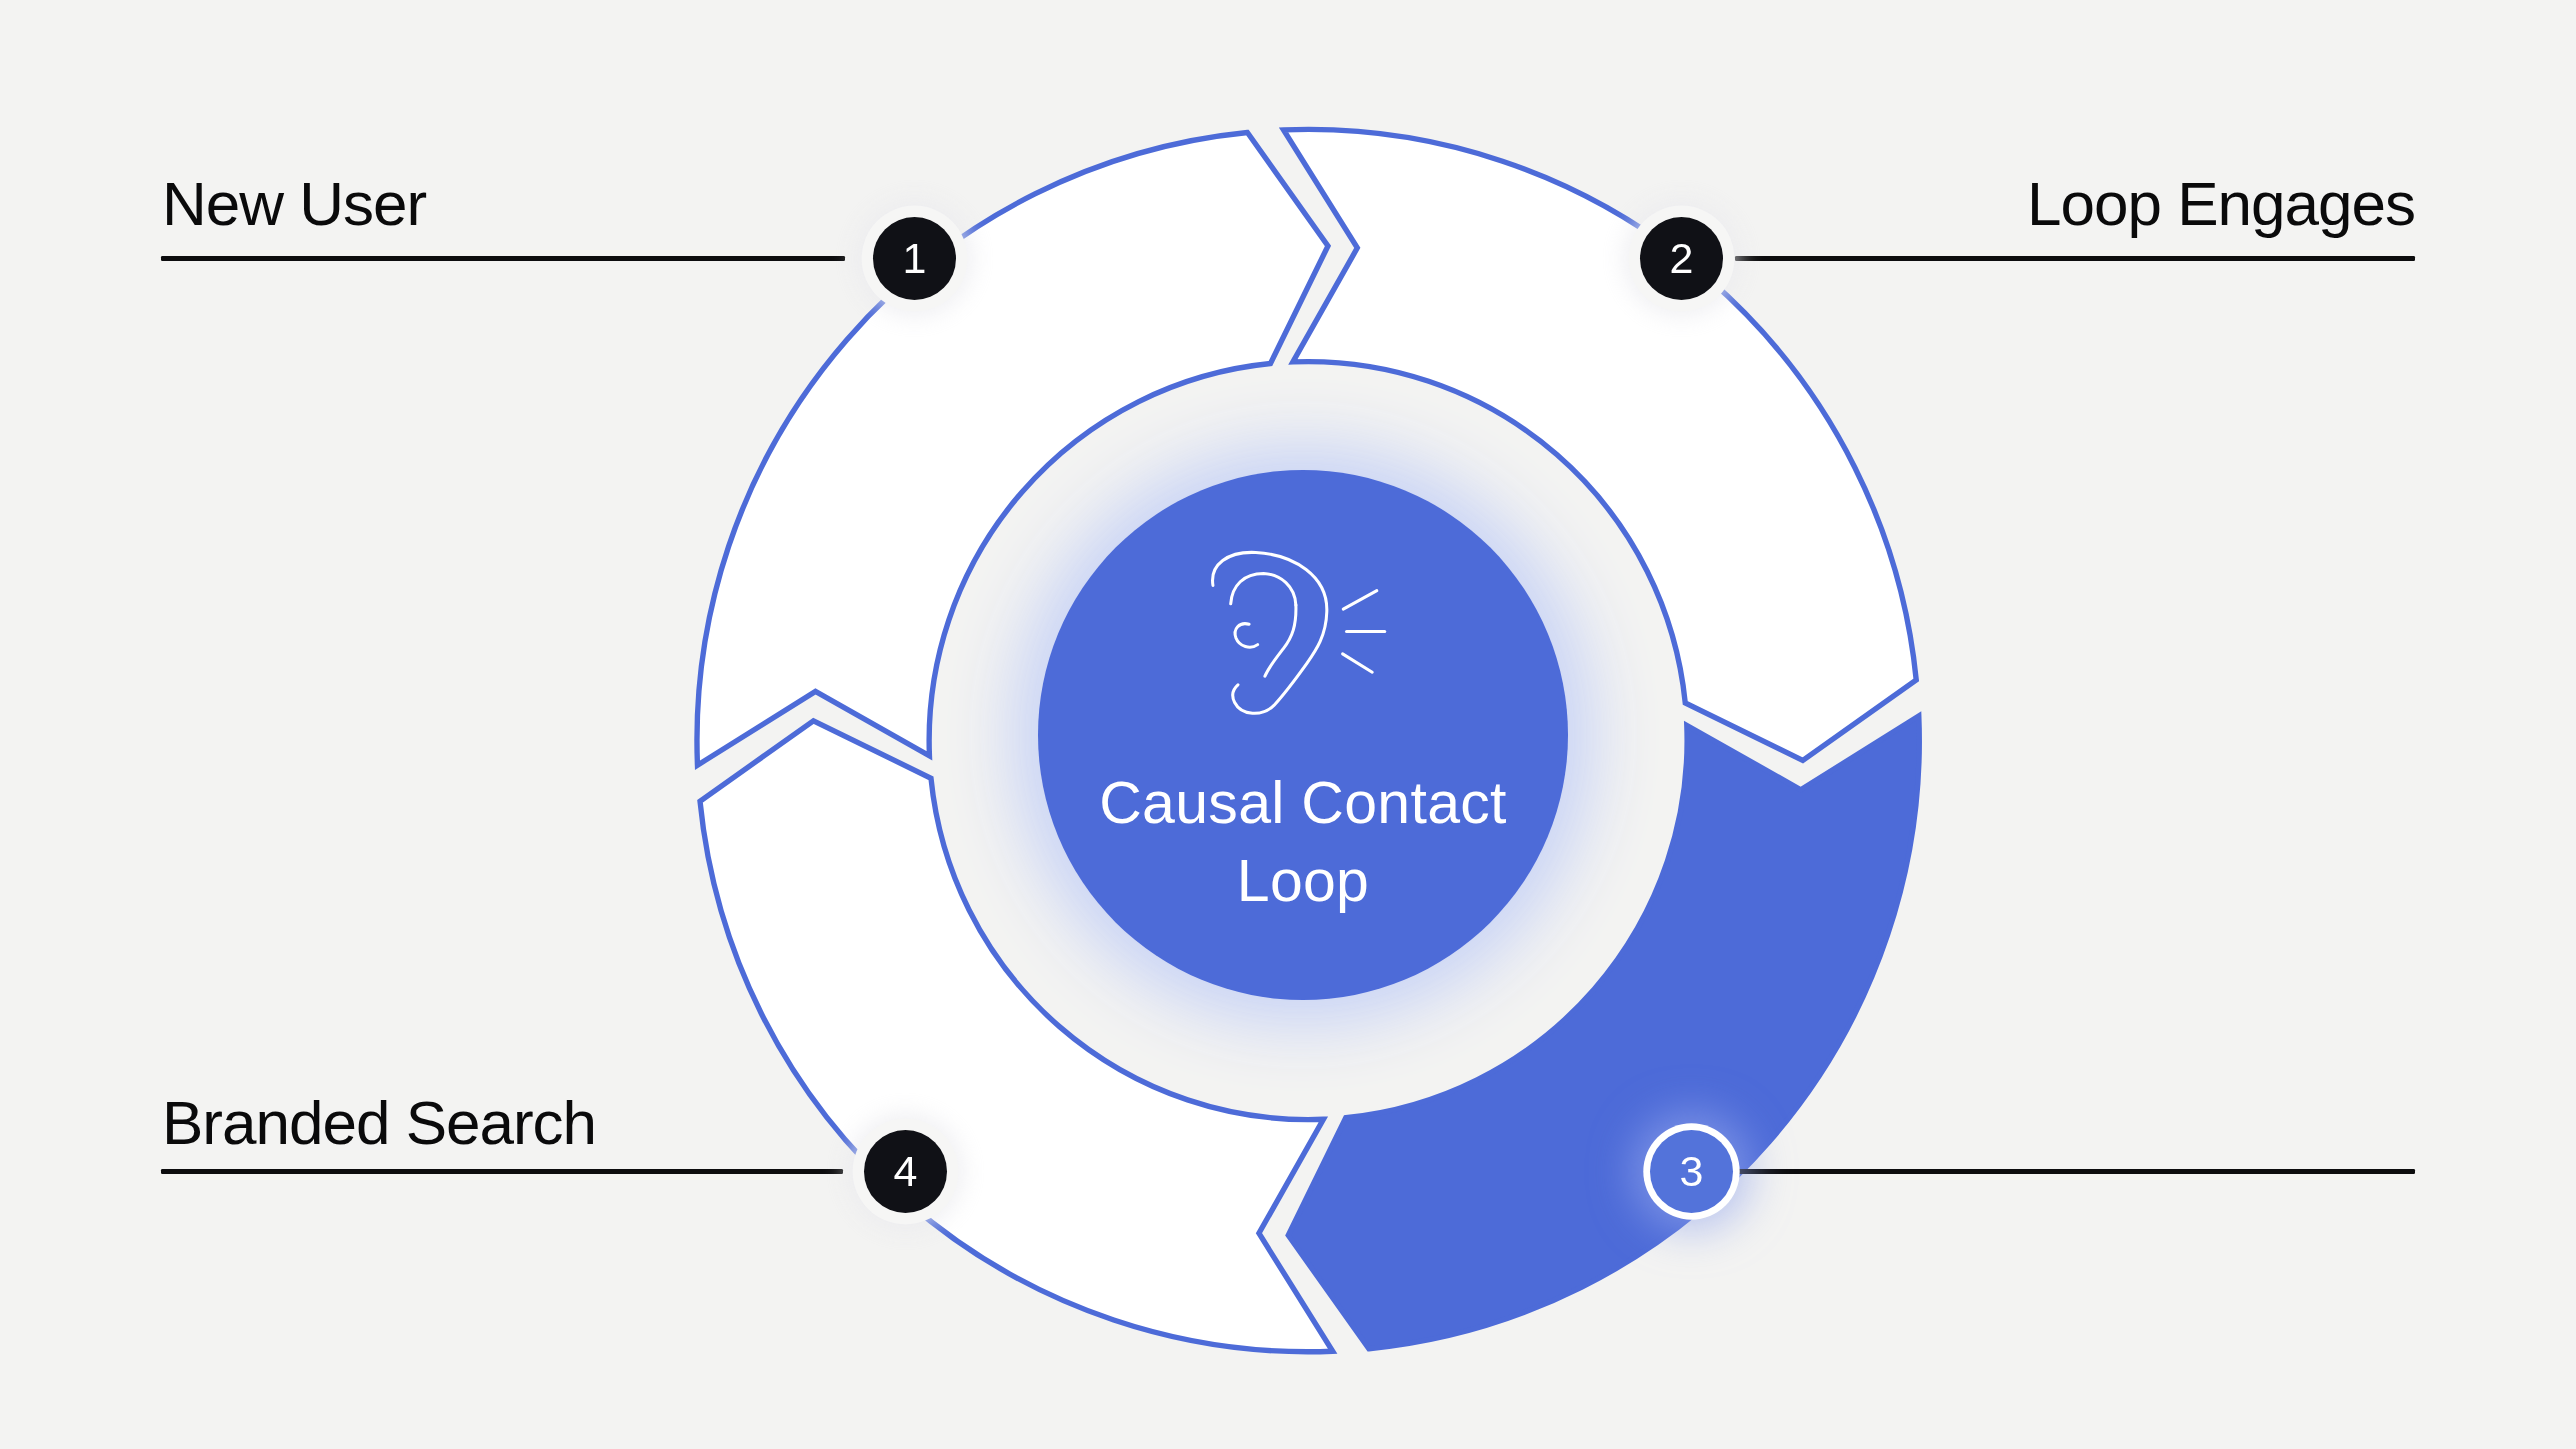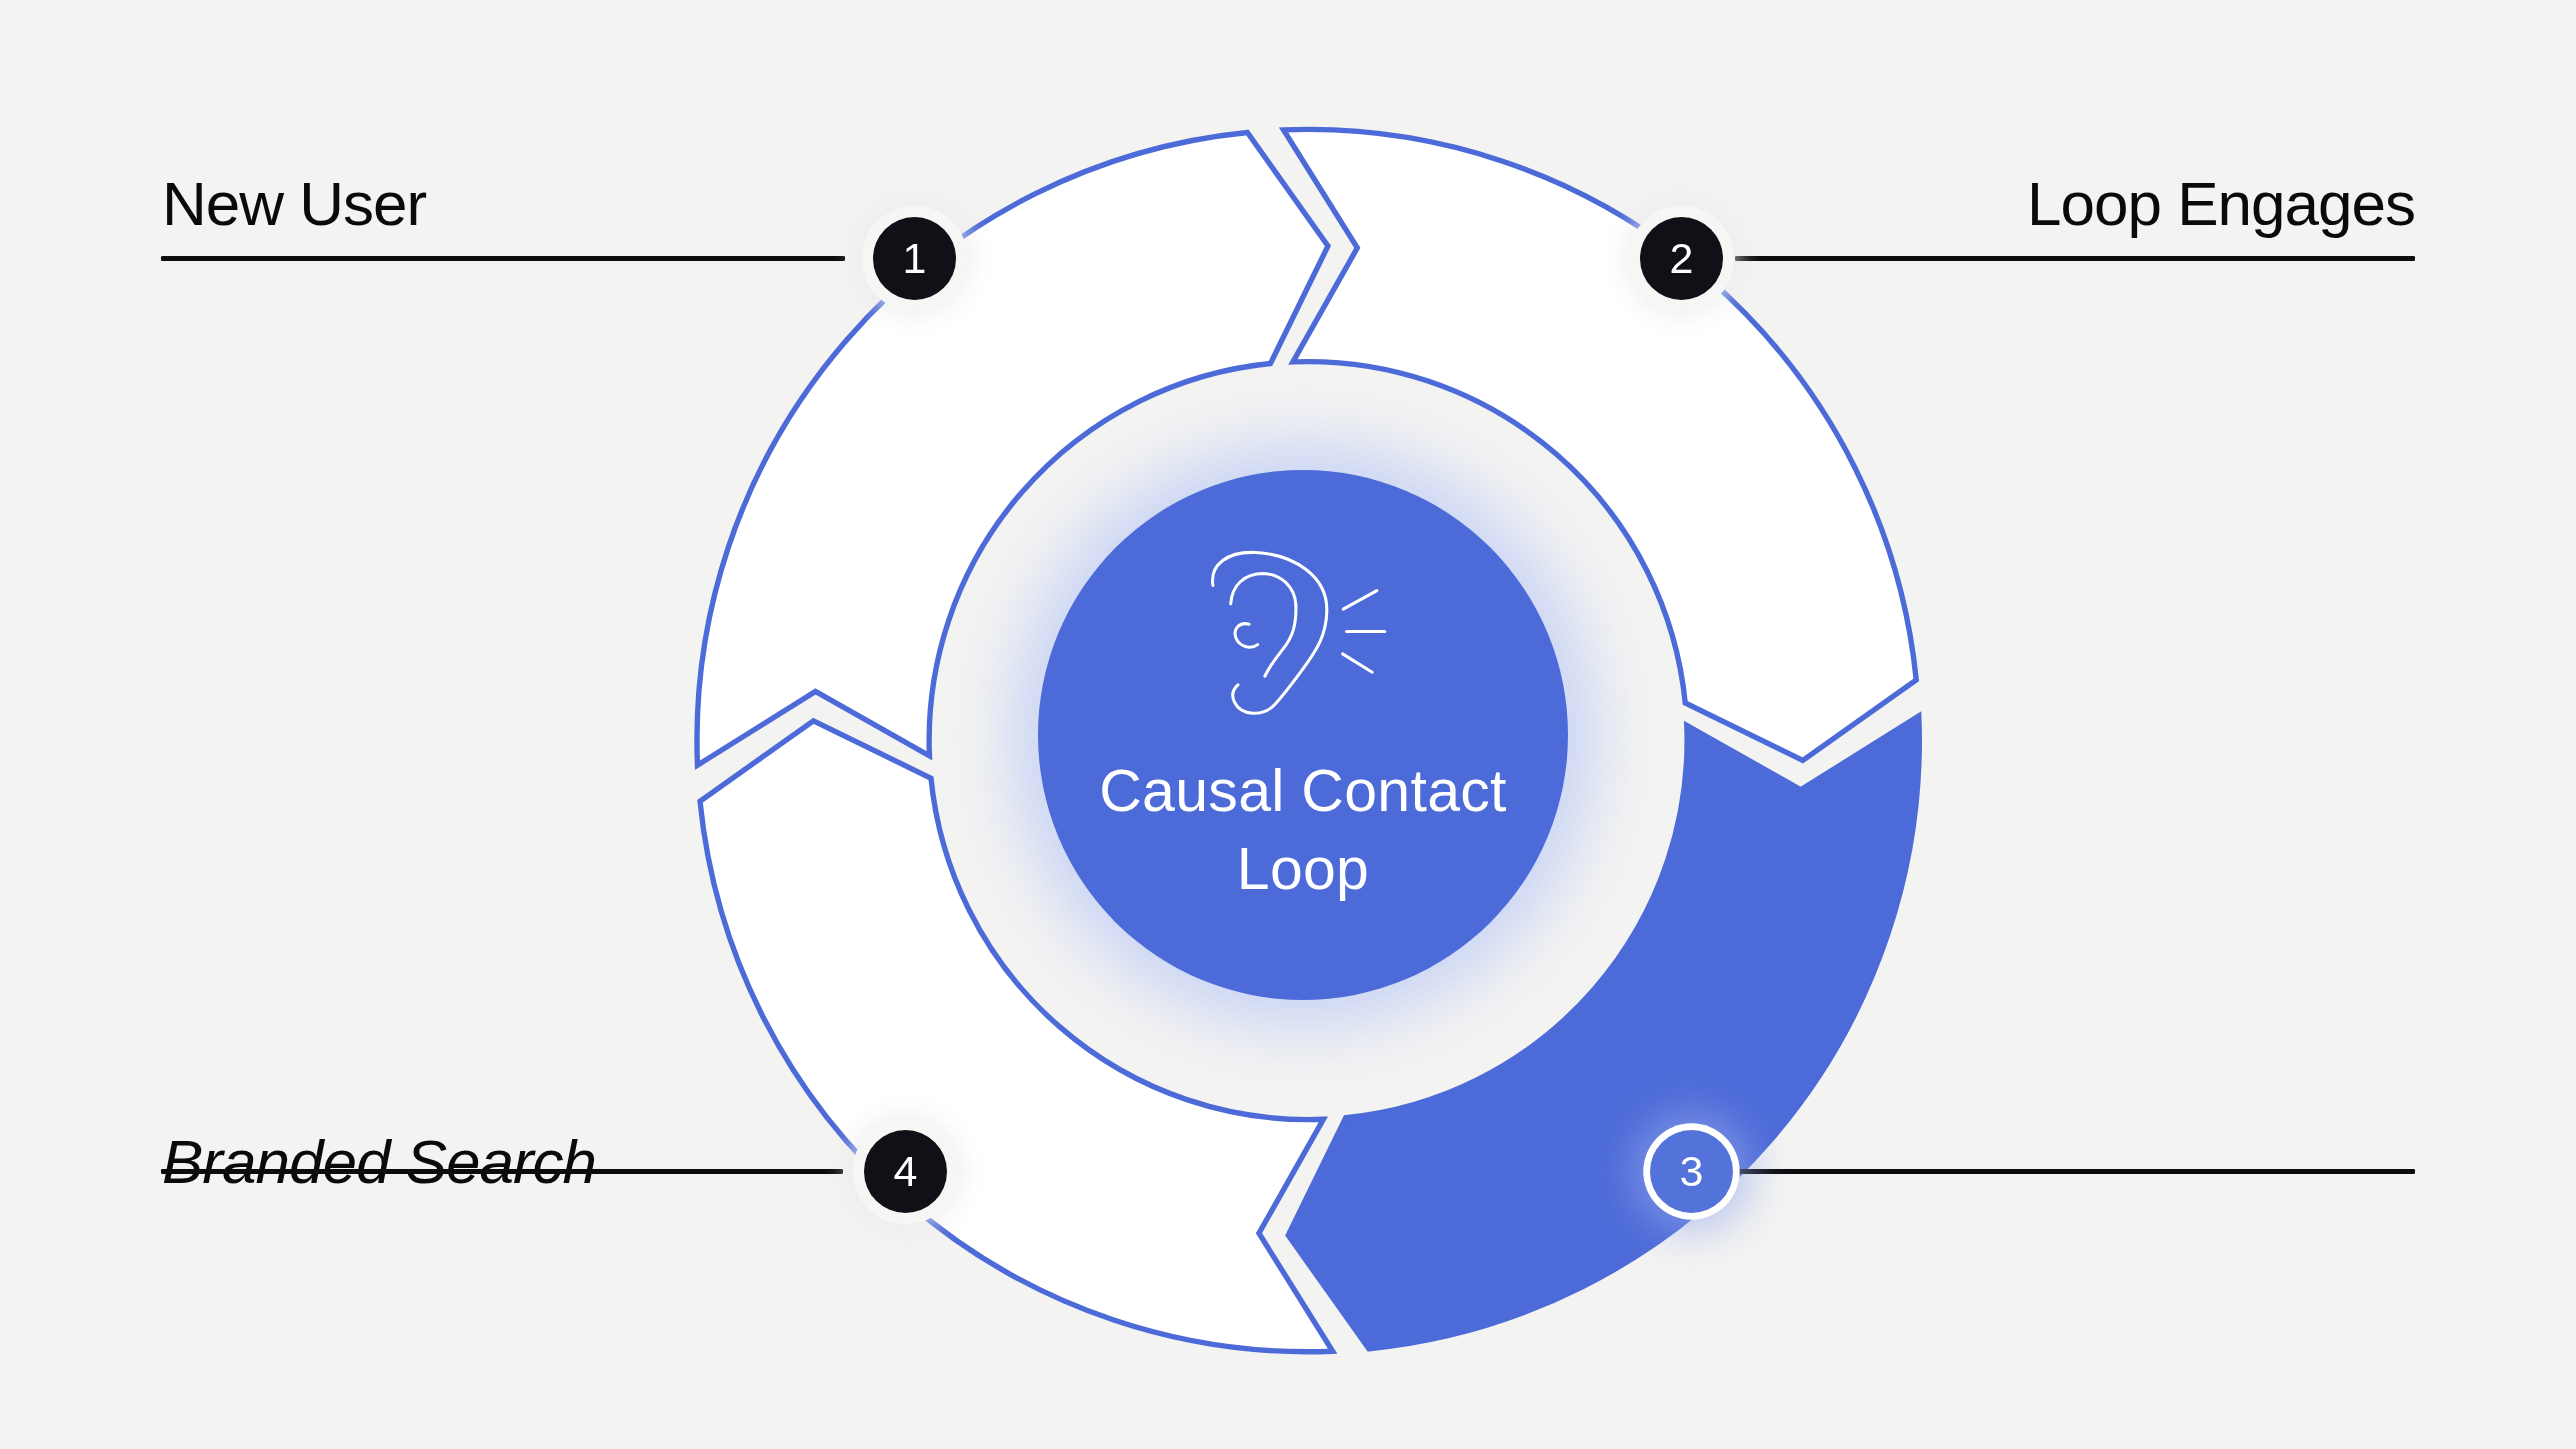--- a/index.html
+++ b/index.html
@@ -26,21 +26,21 @@
   .center-hub{
     position:absolute;left:1038px;top:470px;width:530px;height:530px;
     border-radius:50%;
     background:var(--blue);
     box-shadow:0 0 64px 25.5px rgba(198,210,246,0.95);
     z-index:2;
     display:flex;flex-direction:column;align-items:center;
   }
   .ear-icon{margin-top:68px;margin-left:-9.4px;display:block;}
   .center-title{
-    margin-top:34px;
+    margin-top:46px;
     width:443px;
     text-align:center;
     color:var(--white);
     font-size:59px;
     line-height:1.32;
     font-weight:400;
     letter-spacing:0.3px;
   }
 
   
@@ -75,21 +75,21 @@
   .step-1 .badge{left:873px;top:217px;}
 
   .step-2 .step-label{right:161px;top:170px;text-align:right;}
   .step-2 .step-line{left:1735px;top:256px;width:680px;}
   .step-2 .badge{left:1640px;top:217px;}
 
   .step-3 .step-label{right:161px;top:1077px;text-align:right;}
   .step-3 .step-line{left:1733px;top:1169px;width:682px;}
   .step-3 .badge{left:1650px;top:1130px;}
 
-  .step-4 .step-label{left:162px;top:1128px;font-style:italic;}
+  .step-4 .step-label{left:162px;top:1089px;}
   .step-4 .step-line{left:161px;top:1169px;width:682px;}
   .step-4 .badge{left:864px;top:1130px;}
 </style>
 </head>
 <body>
 
 <div class="stage">
 
   <svg id="ring" viewBox="0 0 3840 2160" xmlns="http://www.w3.org/2000/svg">
       <path d="M 1039.7 1140.6 A 911 911 0 0 1 1859.5 197.5 L 1979.6 366.6 L 1893.9 541.8 A 565 565 0 0 0 1385.5 1126.7 L 1215.6 1030.7 Z" fill="#ffffff" stroke="#4d6bd8" stroke-width="8" stroke-miterlimit="12"></path>

